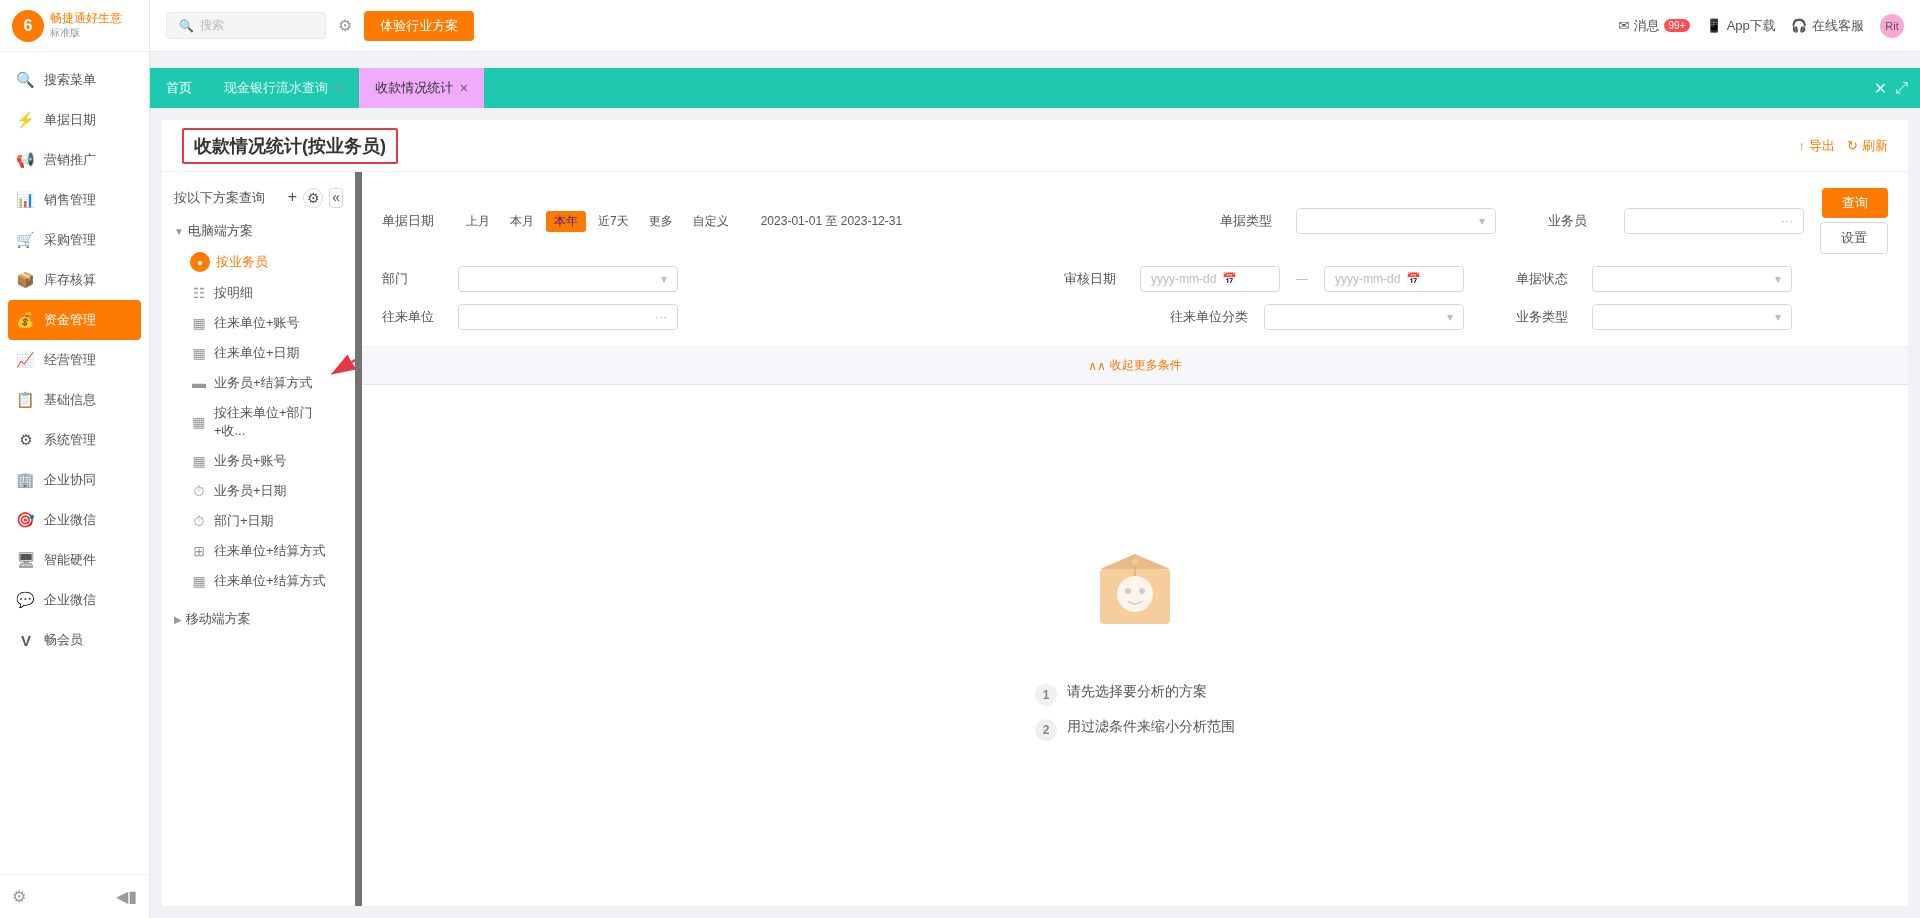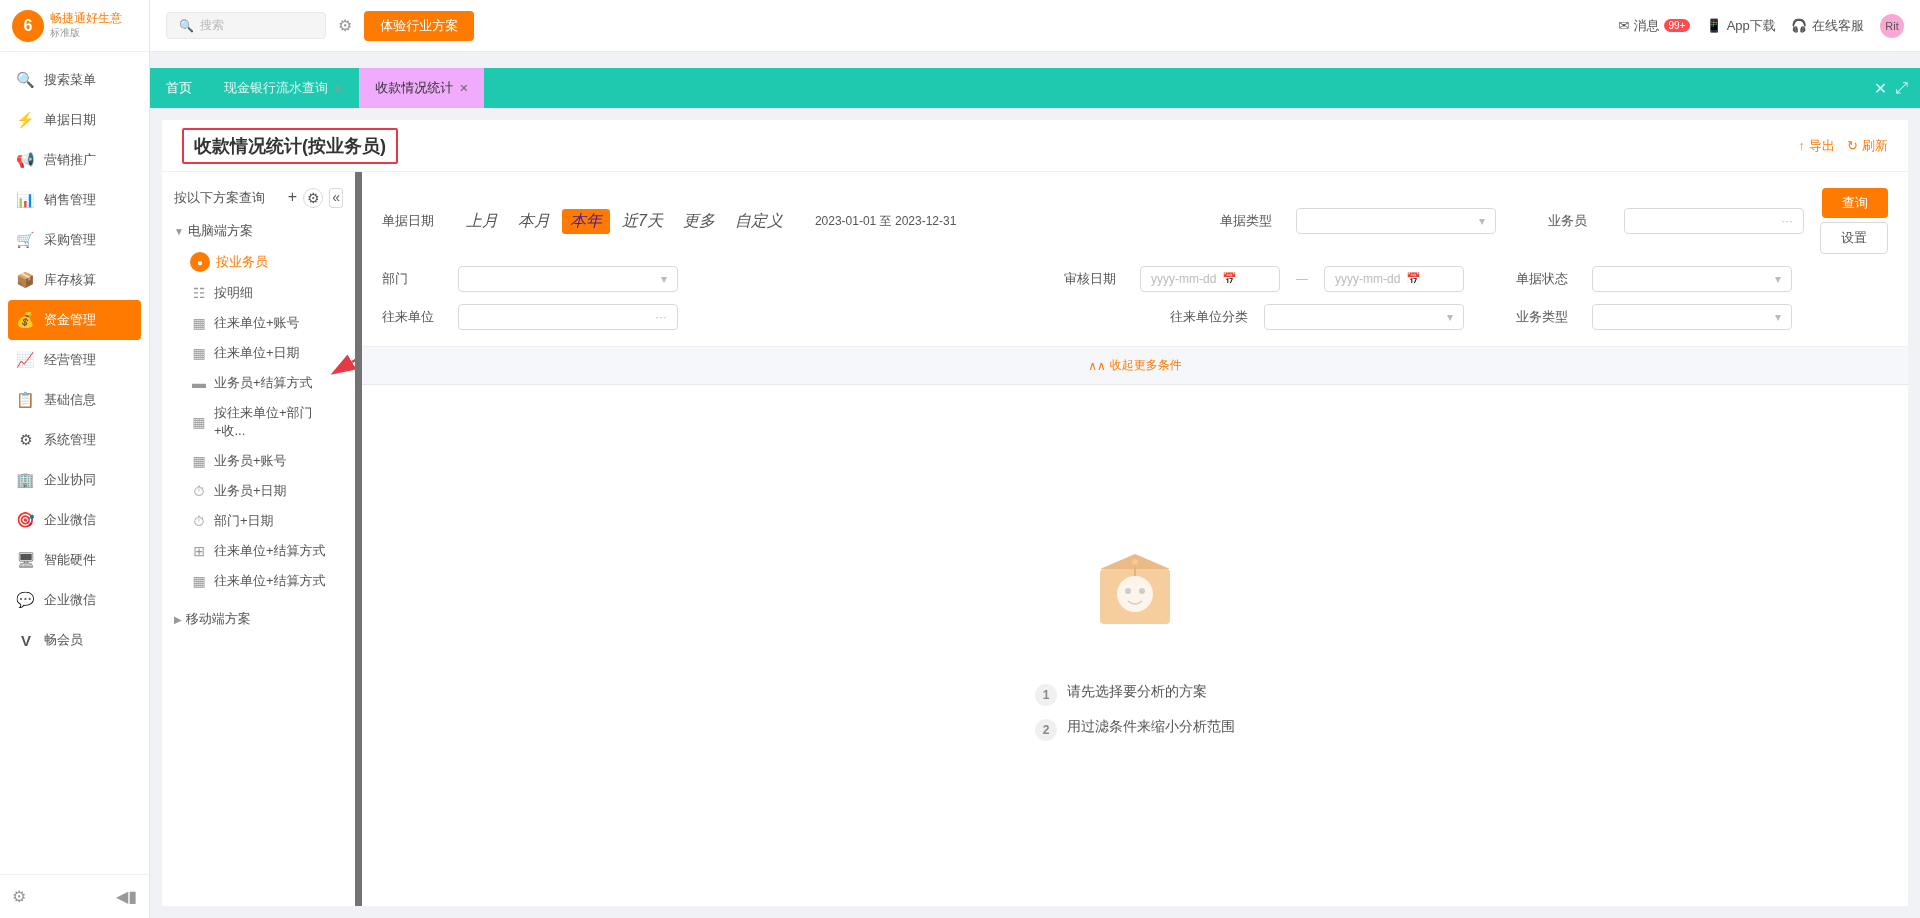--- a/index.html
+++ b/index.html
@@ -72,21 +72,21 @@
 
     
     .right-panel { flex: 1; display: flex; flex-direction: column; background: #f5f7fa; overflow: hidden; }
 
     
     .filter-area { background: #fff; padding: 16px 20px; border-bottom: 1px solid #f0f0f0; }
     .filter-row { display: flex; align-items: center; gap: 16px; margin-bottom: 12px; }
     .filter-row:last-child { margin-bottom: 0; }
     .filter-label { color: #555; font-size: 13px; min-width: 60px; }
     .date-tabs { display: flex; gap: 4px; align-items: center; }
-    .date-tab { padding: 2px 8px; border-radius: 3px; font-size: 16px; cursor: pointer; color: #555; font-style: italic; }
+    .date-tab { padding: 2px 8px; border-radius: 3px; font-size: 12px; cursor: pointer; color: #555; }
     .date-tab.active { background: #ff7a00; color: #4c1d95; }
     .date-range { color: #555; font-size: 12px; margin-left: 8px; }
     .filter-input { border: 1px solid #d9d9d9; border-radius: 4px; padding: 5px 10px; font-size: 12px; min-width: 220px; display: flex; align-items: center; justify-content: space-between; cursor: pointer; color: #999; }
     .filter-select { border: 1px solid #d9d9d9; border-radius: 4px; padding: 5px 10px; font-size: 12px; min-width: 180px; display: flex; align-items: center; justify-content: space-between; cursor: pointer; color: #555; }
     .filter-date-input { border: 1px solid #d9d9d9; border-radius: 4px; padding: 5px 10px; font-size: 12px; min-width: 140px; color: #bbb; display: flex; align-items: center; gap: 6px; }
     .filter-date-sep { color: #bbb; font-size: 12px; }
     .query-btn { background: #ff7a00; color: #fff; border: none; border-radius: 4px; padding: 6px 20px; font-size: 13px; cursor: pointer; }
     .setting-btn { border: 1px solid #d9d9d9; background: #fff; color: #555; border-radius: 4px; padding: 6px 20px; font-size: 13px; cursor: pointer; display: block; margin-top: 4px; }
 
     

